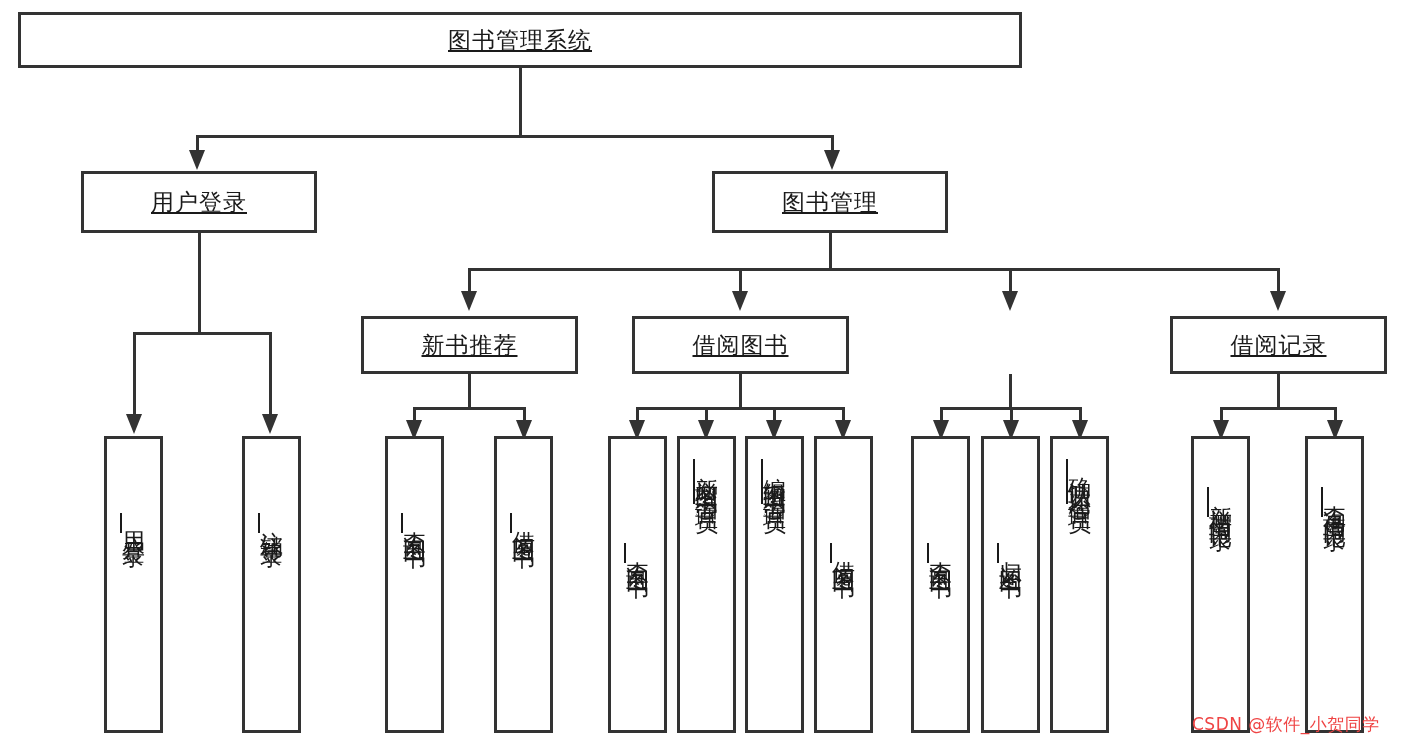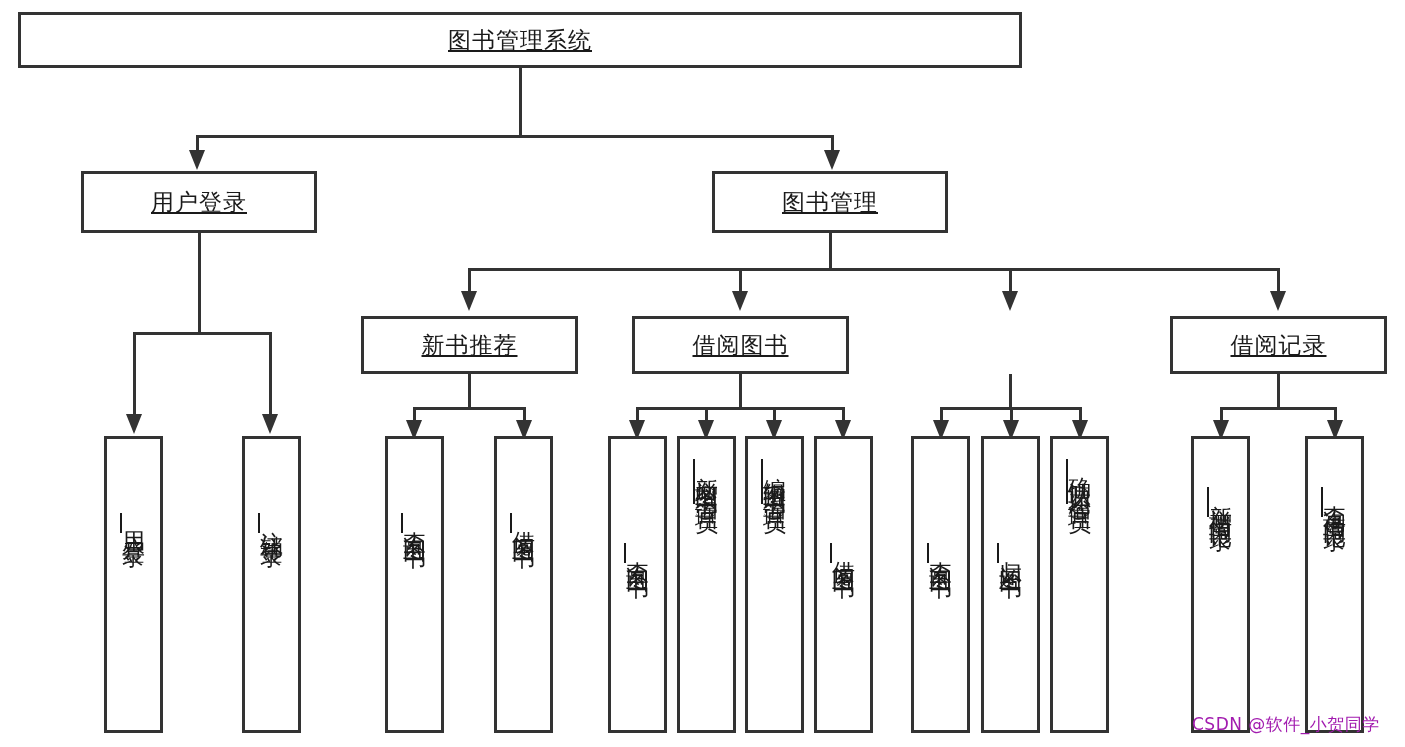--- a/index.html
+++ b/index.html
@@ -71,21 +71,21 @@
     height: 0;
     border-left: 8px solid transparent;
     border-right: 8px solid transparent;
     border-top: 20px solid #333333;
   }
   #watermark {
     position: absolute;
     left: 1192px;
     top: 713px;
     font-size: 17px;
-    color: #a21caf;
+    color: #ef4444;
     white-space: nowrap;
     letter-spacing: 0.5px;
   }
 </style>
 </head>
 <body>
 
 <div id="canvas">
 
   <div class="node" style="left:18px; top:12px; width:1004px; height:56px;">

